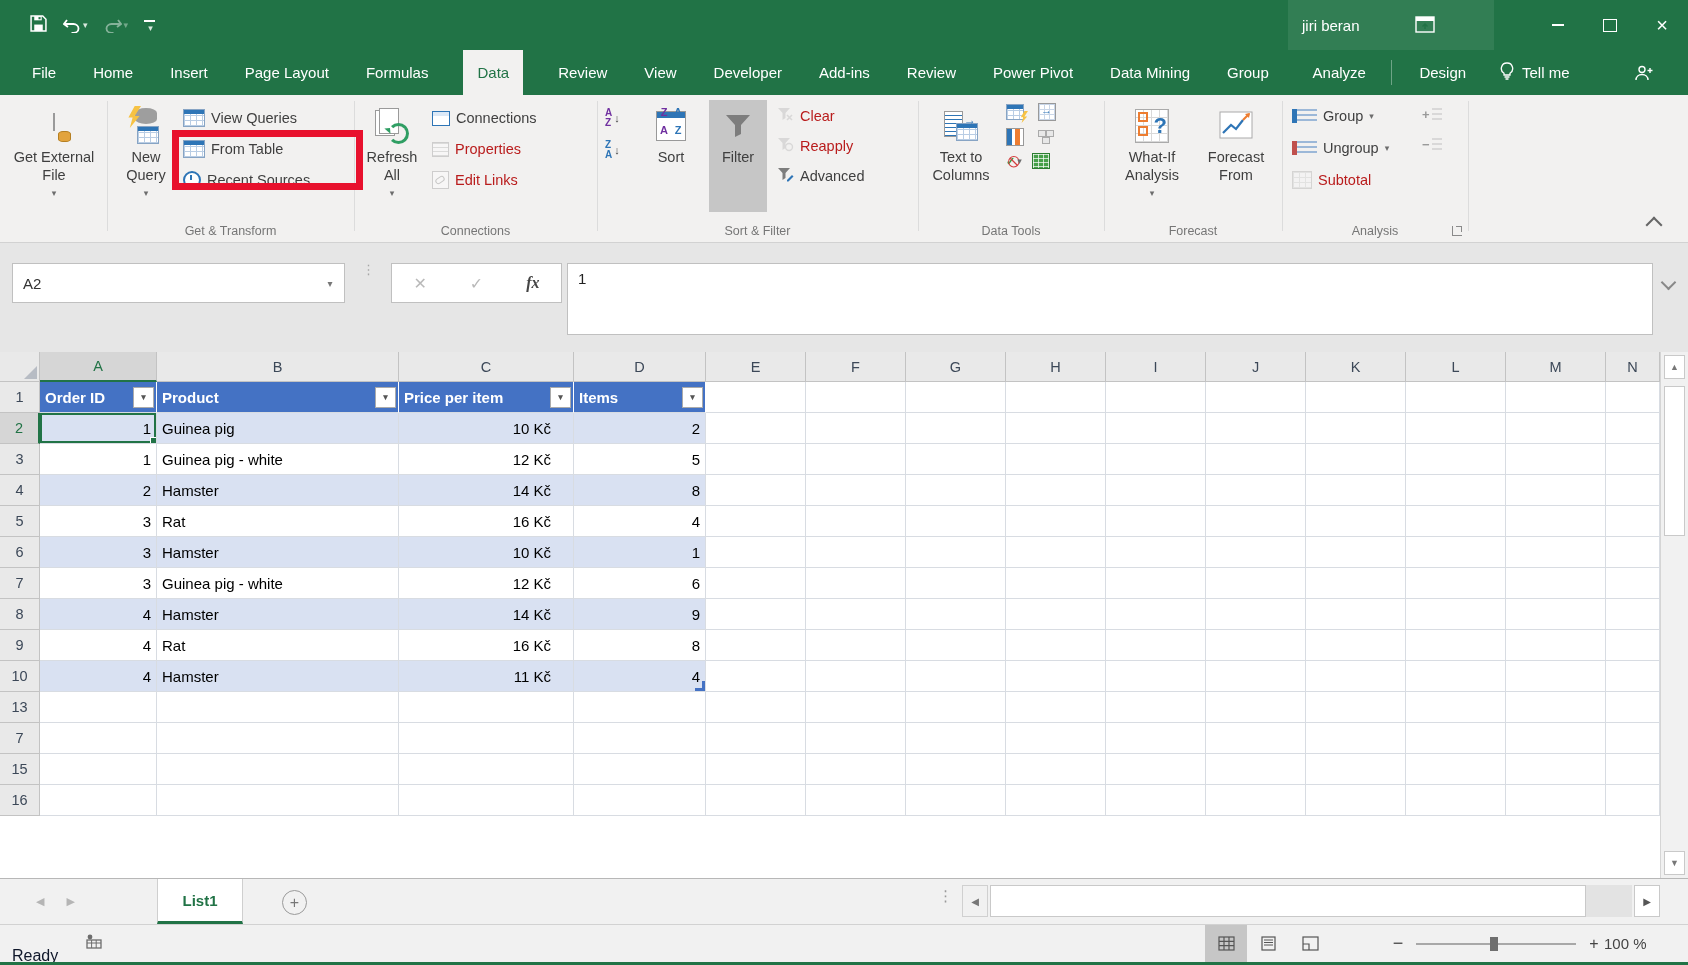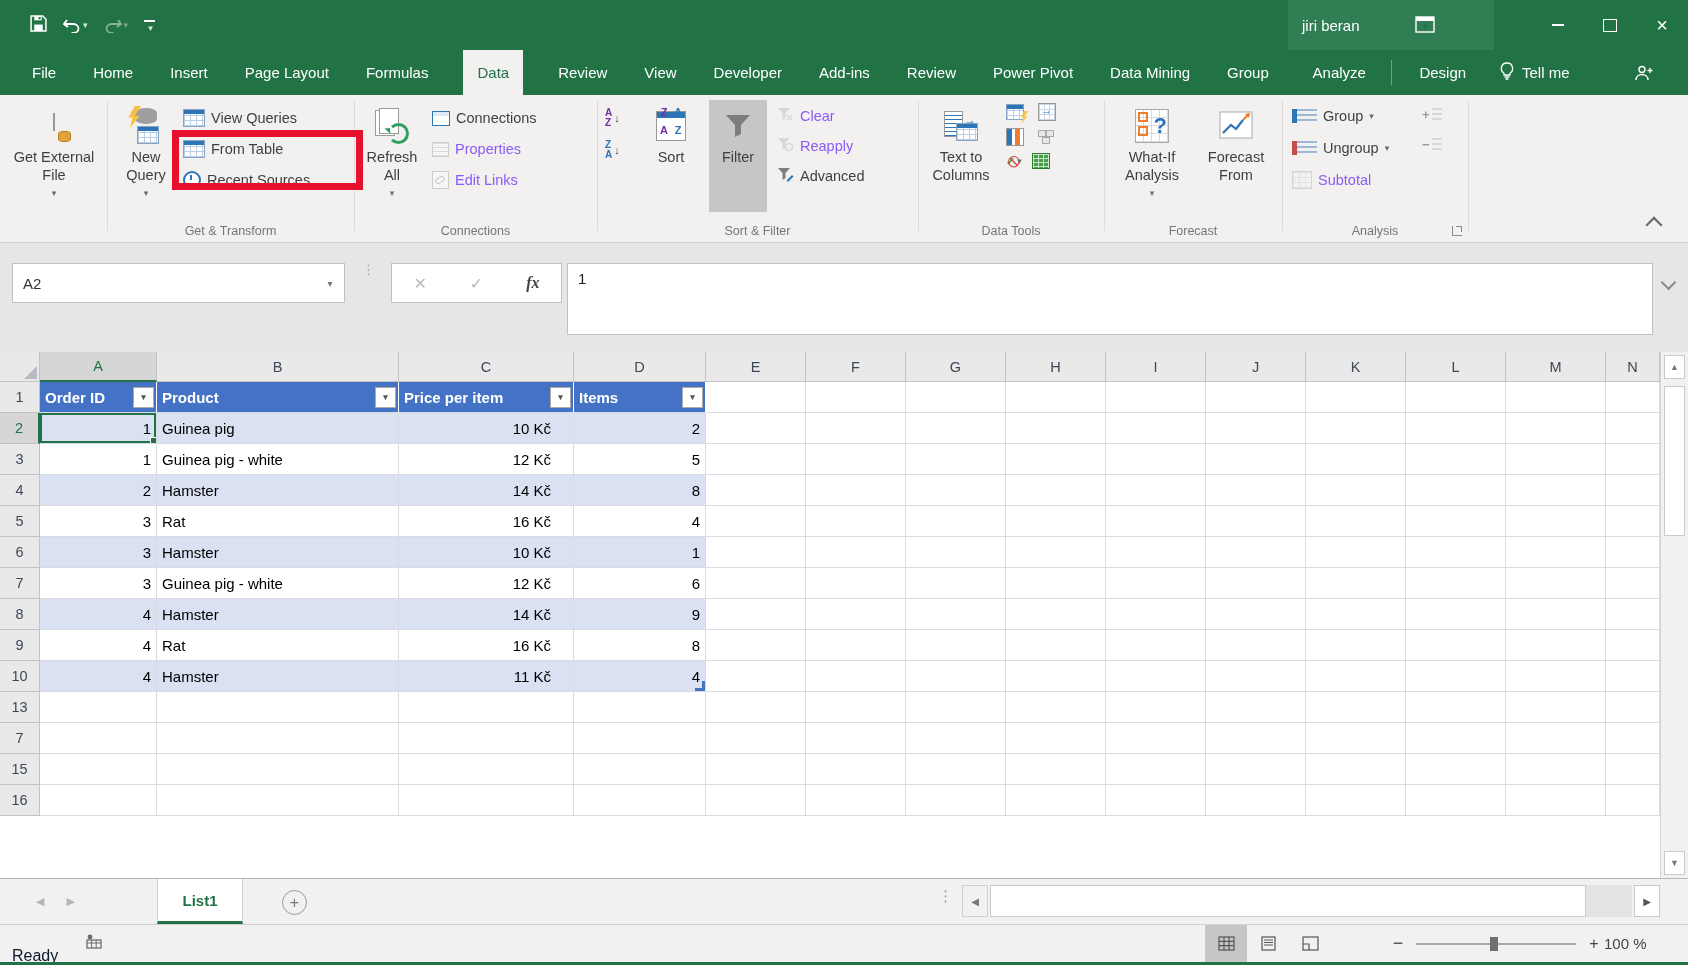--- a/index.html
+++ b/index.html
@@ -33,21 +33,21 @@
   .ribbon{position:absolute;left:0;top:95px;width:100%;height:148px;background:#f2f1f0;border-bottom:1px solid #d2d2d2;box-sizing:border-box;}
   .grp{position:absolute;top:0;height:147px;}
   .gsep{position:absolute;top:6px;width:1px;height:130px;background:#dcdcdc;}
   .grp-label{position:absolute;bottom:4px;left:0;width:100%;text-align:center;font-size:12.5px;color:#767676;white-space:nowrap;}
   .bigbtn{position:absolute;top:5px;display:flex;flex-direction:column;align-items:center;font-size:14.5px;color:#3f3f3f;
           text-align:center;line-height:18px;padding-top:4px;box-sizing:border-box;height:112px;}
   .bigbtn .bicon{height:44px;display:flex;align-items:center;justify-content:center;}
   .bigbtn.pressed{background:#c6c6c6;}
   .smallbtn{display:flex;align-items:center;gap:6px;height:26px;font-size:14.5px;color:#3f3f3f;white-space:nowrap;}
   .stack{position:absolute;display:flex;flex-direction:column;justify-content:flex-start;}
-  .disabled{color:#8b5cf6;}
+  .disabled{color:#b91c1c;}
   .disabled .ic{opacity:.4;filter:grayscale(1);}
   .dd{font-size:9px;color:#6d6d6d;}
   .launcher{position:absolute;right:6px;bottom:6px;width:9px;height:9px;border-left:1px solid #8a8a8a;border-bottom:1px solid #8a8a8a;}
   .launcher:after{content:"";position:absolute;right:0px;top:0px;width:5px;height:5px;border-right:1px solid #8a8a8a;border-top:1px solid #8a8a8a;}
   .collapse-chev{position:absolute;left:1648px;top:124px;width:10px;height:10px;border-left:2px solid #666;border-top:2px solid #666;transform:rotate(45deg);}
   
   .ic{display:inline-block;flex:none;}
   .tblchip{width:20px;height:16px;border:1px solid #87a4c4;background:
      linear-gradient(#2e75b6 0 4px,rgba(0,0,0,0) 4px),
      repeating-linear-gradient(90deg,#b9cde4 0 1px,rgba(0,0,0,0) 1px 6px),

